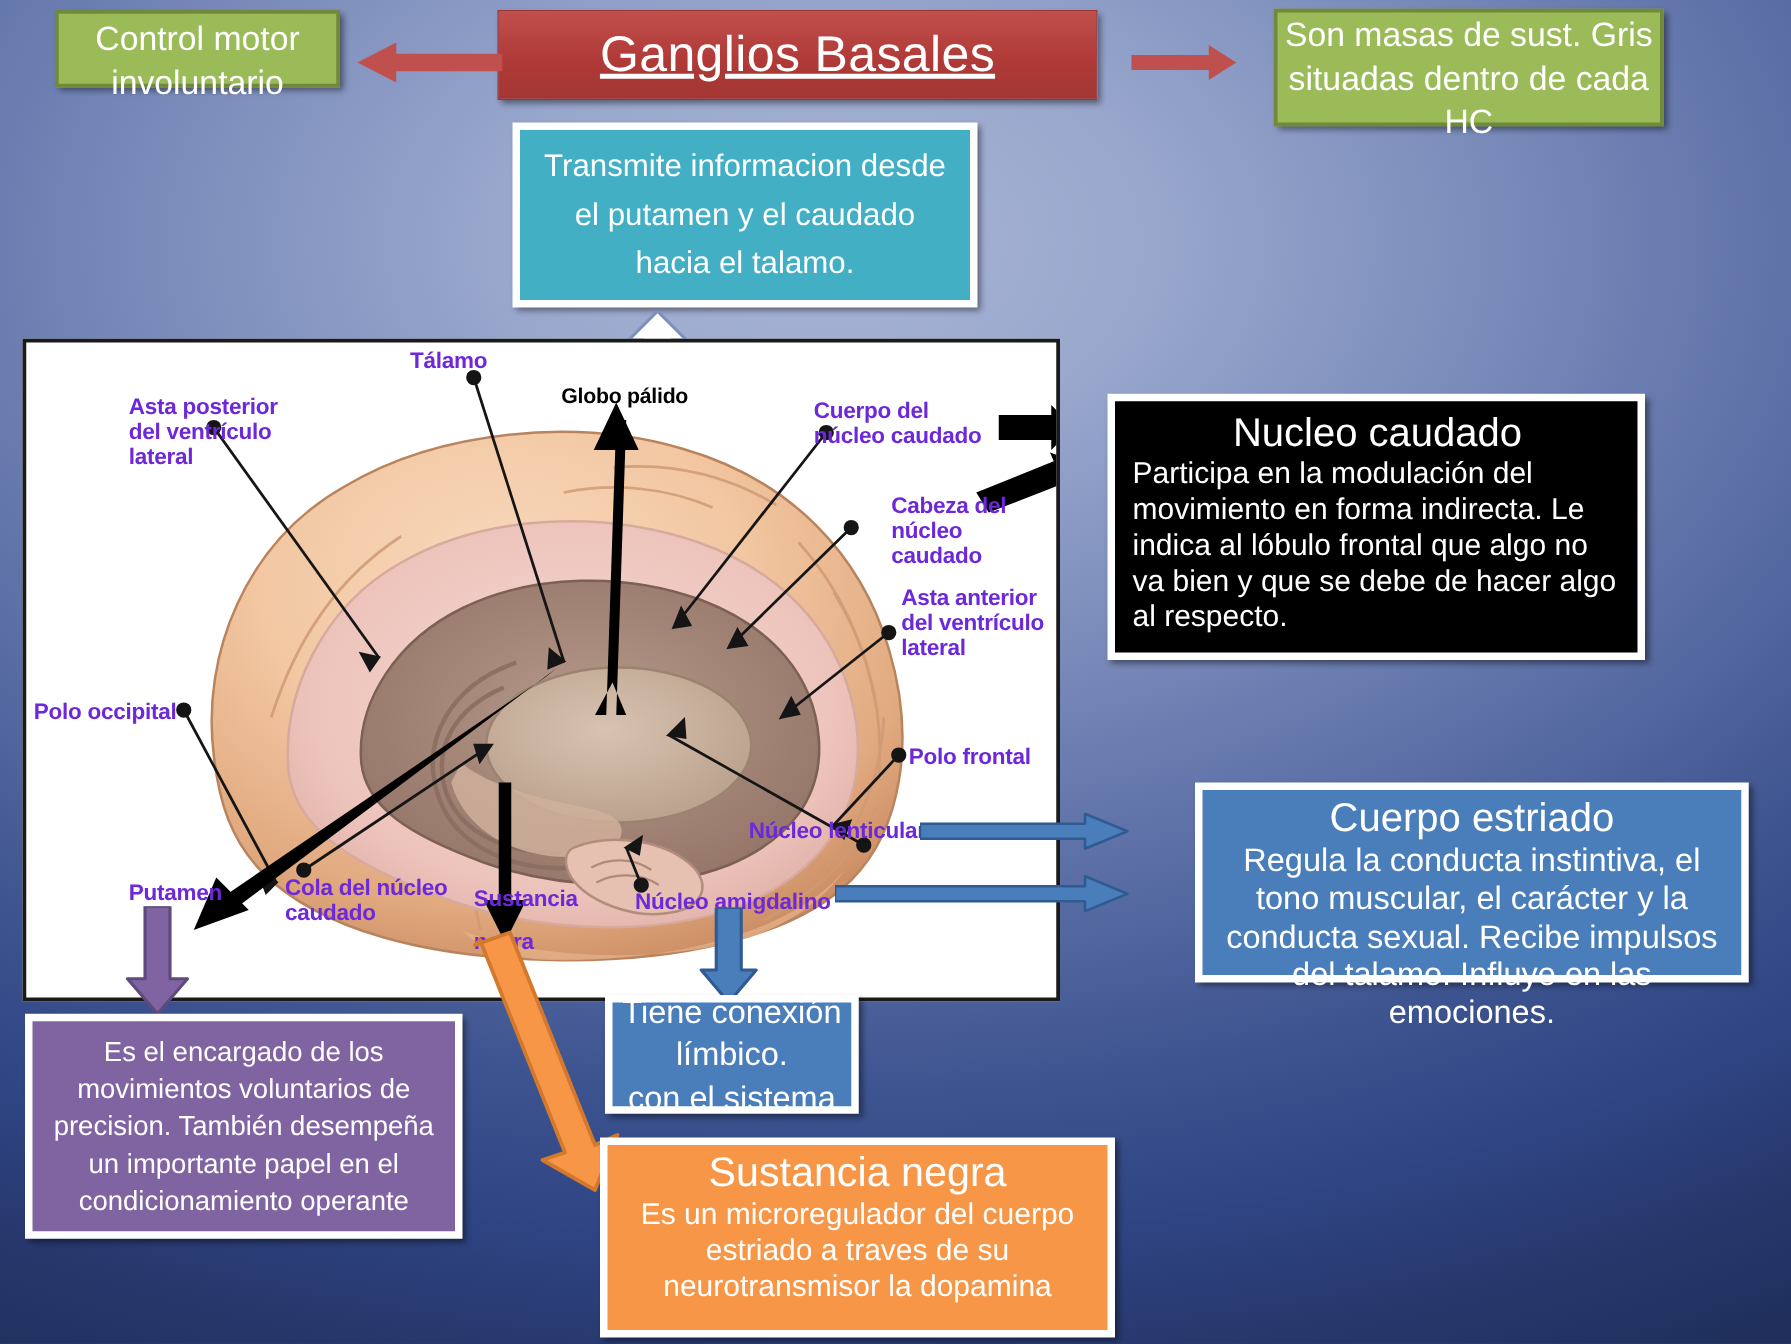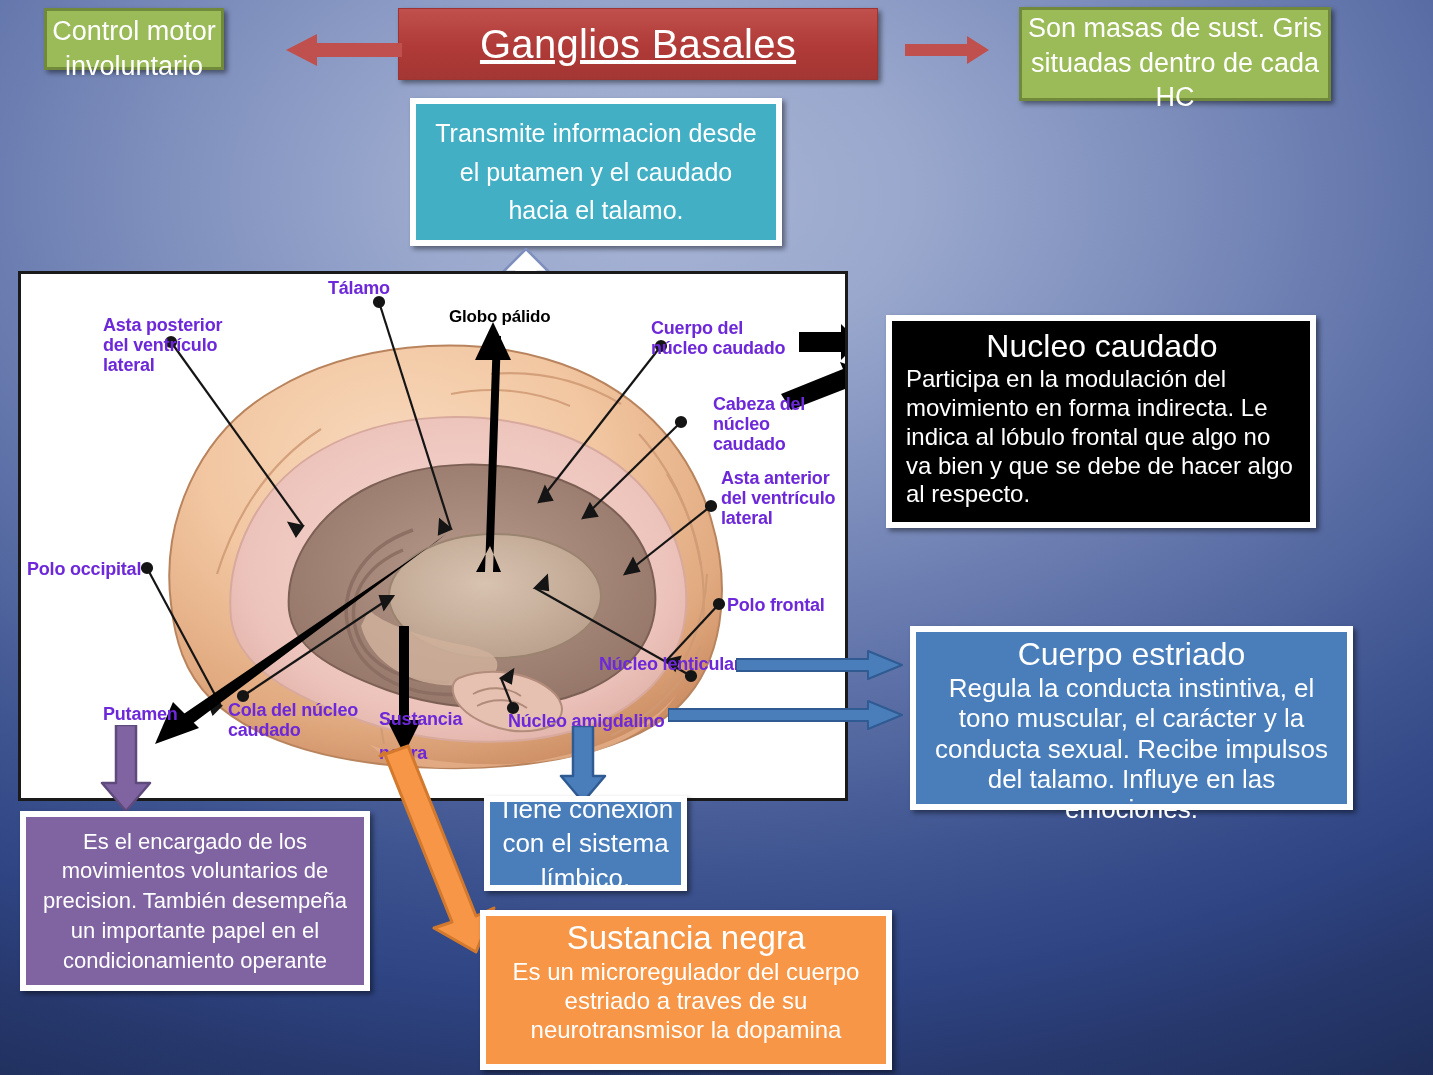--- a/index.html
+++ b/index.html
@@ -76,21 +76,21 @@
         font-size:18px;line-height:1.12;font-weight:bold;letter-spacing:-.2px;}
 
   svg{display:block;}
   .arrowsvg{position:absolute;pointer-events:none;}
 </style>
 </head>
 <body>
 
 <div id="stage">
 
-  <div class="box greenbox shadow" style="left:44px;top:8px;width:180px;height:62px;padding-top:3px;">
+  <div class="box greenbox shadow" style="left:44px;top:8px;width:228px;height:62px;padding-top:3px;">
     <span>Control motor involuntario</span>
   </div>
 
   <div class="box titlebox shadow" style="left:398px;top:8px;width:480px;height:72px;">
     <span>Ganglios Basales</span>
   </div>
 
   <div class="box greenbox shadow" style="left:1019px;top:7px;width:312px;height:94px;padding-top:1px;">
     <span>Son masas de sust. Gris situadas dentro de cada HC</span>
   </div>
@@ -308,21 +308,21 @@
     <div class="blab" style="left:82px;top:430px;">Putamen</div>
   </div>
 
   <div class="box wframe shadow black" style="left:886px;top:315px;width:430px;height:213px;">
     <div class="inner">
       <div class="hd">Nucleo caudado</div>
       <div class="bd">Participa en la modulación del movimiento en forma indirecta. Le indica al lóbulo frontal que algo no va bien y que se debe de hacer algo al respecto.</div>
     </div>
   </div>
 
-  <div class="box wframe shadow bluebox" style="left:910px;top:626px;width:443px;height:184px;">
+  <div class="box wframe shadow bluebox" style="left:956px;top:626px;width:443px;height:160px;">
     <div class="inner">
       <div class="hd">Cuerpo estriado</div>
       <div class="bd">Regula la conducta instintiva, el tono muscular, el carácter y la conducta sexual. Recibe impulsos del talamo. Influye en las emociones.</div>
     </div>
   </div>
 
   <svg class="arrowsvg" style="left:736px;top:650px;" width="168" height="30" viewBox="0 0 168 30">
     <path d="M0 9 L132 9 L132 1 L166 15 L132 29 L132 21 L0 21 Z" fill="#4A7EBB" stroke="#2F5B92" stroke-width="2" stroke-linejoin="round"></path>
   </svg>
   <svg class="arrowsvg" style="left:668px;top:700px;" width="236" height="30" viewBox="0 0 236 30">
@@ -337,22 +337,22 @@
     <div class="inner">Es el encargado de los movimientos voluntarios de precision. También desempeña un importante papel en el condicionamiento operante</div>
   </div>
 
   <svg class="arrowsvg" style="left:557px;top:726px;" width="52" height="78" viewBox="0 0 52 78">
     <path d="M16 0 L36 0 L36 50 L48 50 L26 76 L4 50 L16 50 Z" fill="#4A7EBB" stroke="#2F5B92" stroke-width="2.5" stroke-linejoin="round"></path>
   </svg>
 
   <div class="box wframe shadow limbic" style="left:484px;top:796px;width:203px;height:95px;">
     <div class="inner">
       <div>Tiene conexión</div>
+      <div>límbico.</div>
       <div>con el sistema</div>
-      <div>límbico.</div>
     </div>
   </div>
 
   <svg class="arrowsvg" style="left:372px;top:744px;" width="130" height="212" viewBox="0 0 130 212">
     <path d="M8 12 L36 2 L104 172 L122 164 L104 208 L62 184 L80 178 L12 8 Z" fill="#F79646" stroke="#D2792E" stroke-width="3" stroke-linejoin="round"></path>
   </svg>
 
   <div class="box wframe shadow orange" style="left:480px;top:910px;width:412px;height:160px;">
     <div class="inner">
       <div class="hd">Sustancia negra</div>

